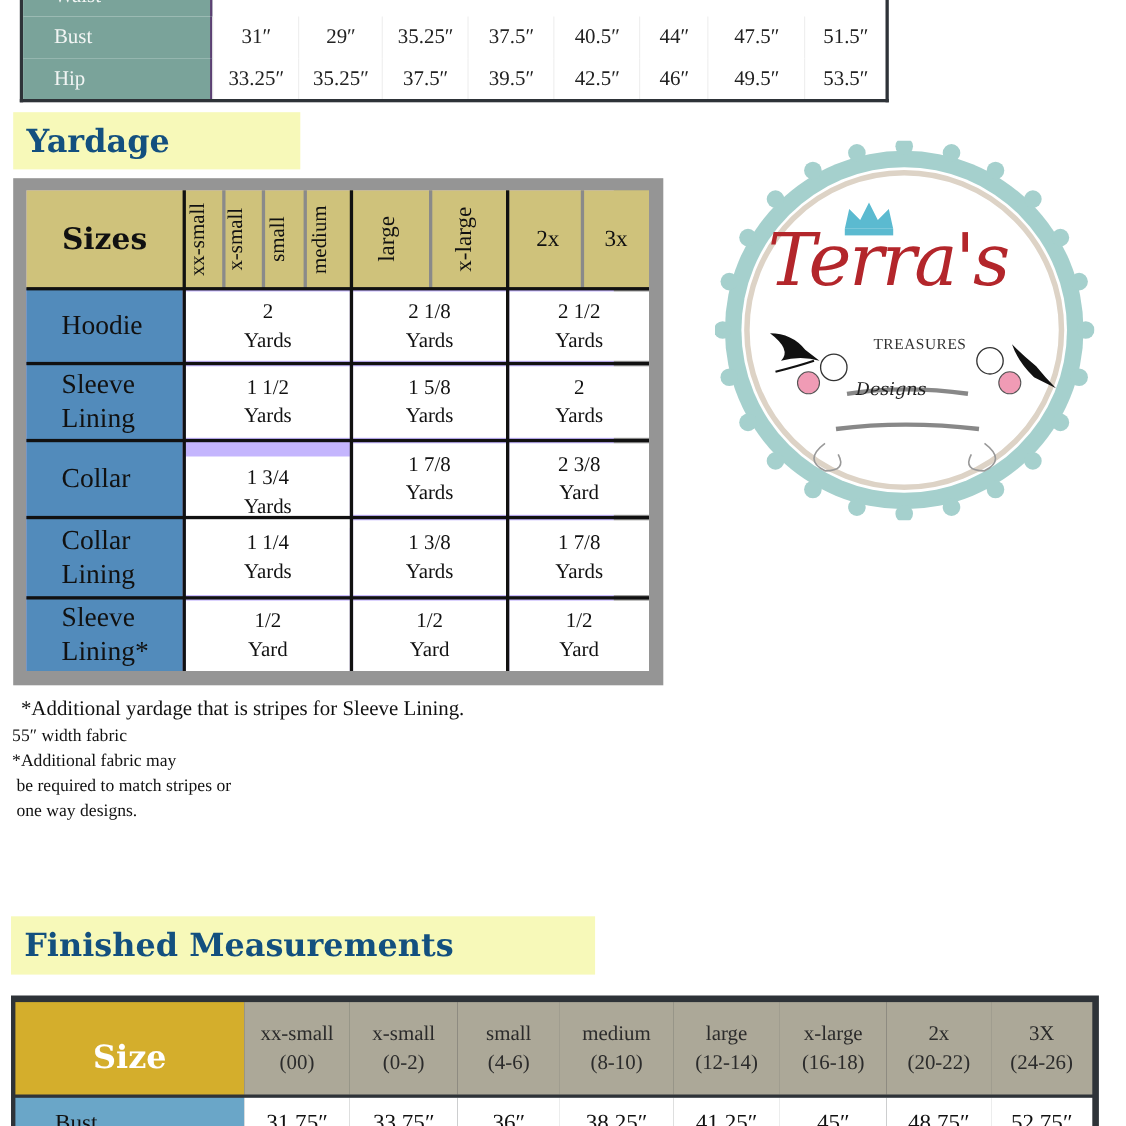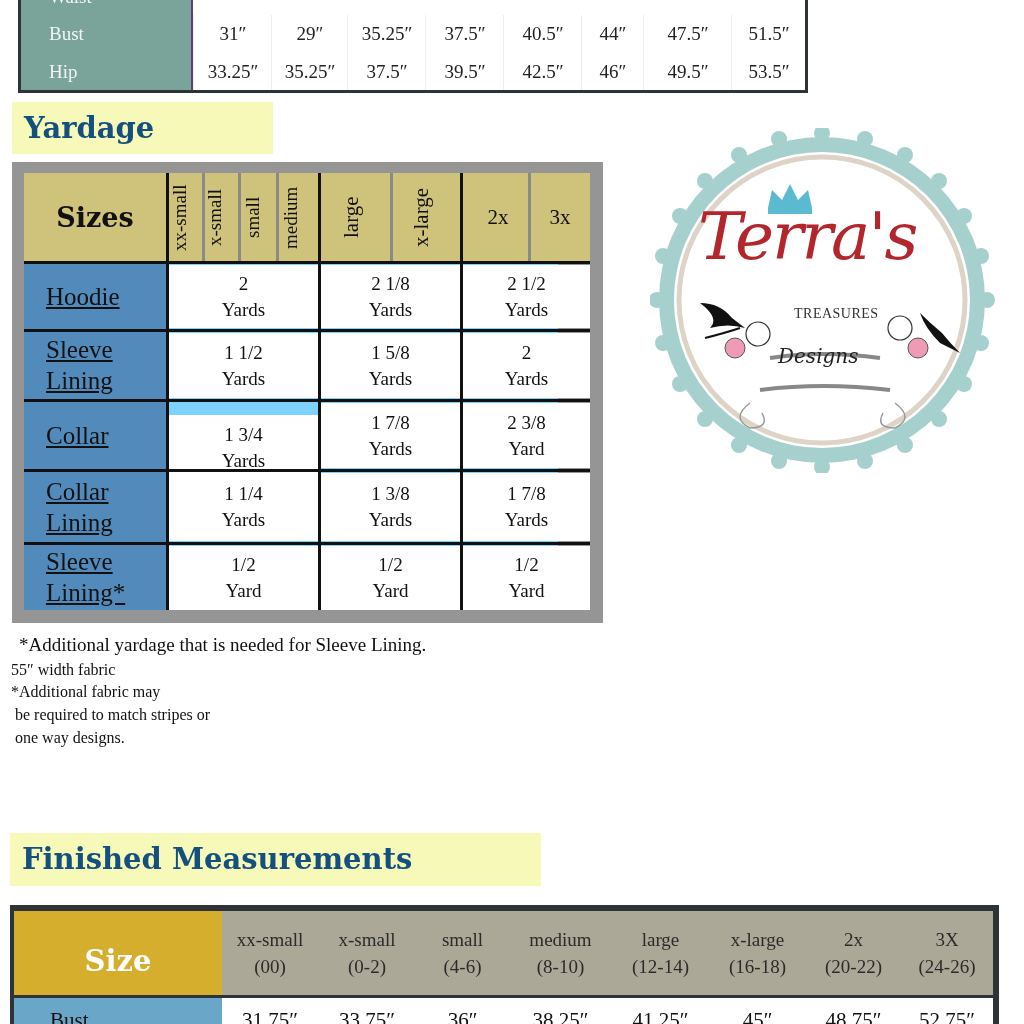--- a/index.html
+++ b/index.html
@@ -5,23 +5,23 @@
   html,body{margin:0;padding:0;background:#fff;}
   body{width:1024px;height:1024px;position:relative;overflow:hidden;font-family:"DejaVu Serif","Liberation Serif",serif;color:#222;}
   .abs{position:absolute;}
   
   #top-table{left:18px;top:-22px;width:790px;height:115px;border:3px solid #2e3338;border-top:none;box-sizing:border-box;background:#fff;}
   #top-table .lbl{position:absolute;left:0;width:172px;background:#7aa39a;color:#f2f5f4;font-family:"Liberation Serif",serif;font-size:19px;padding-left:28px;box-sizing:border-box;border-right:2px solid #5c3f73;}
   #top-table .cell{position:absolute;text-align:center;font-family:"Liberation Serif",serif;font-size:19px;color:#222;border-left:1px solid #eee;}
   .sec-head{background:#f7f9b9;color:#13507f;font-family:"DejaVu Serif",serif;font-weight:bold;font-size:29px;box-sizing:border-box;padding-left:12px;}
   
   #yard-frame{left:12px;top:162px;width:591px;height:461px;background:#959595;}
-  #yard-table{left:24px;top:173px;width:534px;height:437px;background:#7dd3fc;}
+  #yard-table{left:24px;top:173px;width:534px;height:437px;background:#c4b5fd;}
   .y-hdr{position:absolute;top:0;height:89px;background:#cfc27b;}
-  .y-lbl{position:absolute;left:0;width:142px;background:#528bbb;color:#111;font-family:"Liberation Serif",serif;font-size:25px;padding-left:22px;box-sizing:border-box;line-height:31px;display:flex;flex-direction:column;justify-content:center;text-decoration:underline;}
+  .y-lbl{position:absolute;left:0;width:142px;background:#528bbb;color:#111;font-family:"Liberation Serif",serif;font-size:25px;padding-left:32px;box-sizing:border-box;line-height:31px;display:flex;flex-direction:column;justify-content:center;}
   .y-cell{position:absolute;background:#fff;text-align:center;font-family:"Liberation Serif",serif;font-size:19px;line-height:26px;display:flex;flex-direction:column;justify-content:center;color:#111;}
   .vline{position:absolute;background:#111;width:3px;}
   .hline{position:absolute;background:#111;height:3px;}
   .rot{position:absolute;writing-mode:vertical-rl;transform:rotate(180deg);font-family:"Liberation Serif",serif;font-size:19px;color:#111;text-align:center;}
   .notes{font-family:"Liberation Serif",serif;color:#111;}
   
   #fin-table{left:10px;top:905px;width:989px;height:140px;background:#2e3338;}
   .f-hdr{position:absolute;top:6px;height:84px;background:#aca898;text-align:center;font-family:"Liberation Serif",serif;font-size:19px;line-height:27px;color:#2b2b2b;display:flex;flex-direction:column;justify-content:center;}
   .f-cell{position:absolute;top:93px;height:60px;background:#fff;text-align:center;font-family:"Liberation Serif",serif;font-size:21px;color:#111;padding-top:10px;box-sizing:border-box;}
 </style>
@@ -149,21 +149,21 @@
   <div class="vline" style="left:142px;top:0;height:437px;"></div>
   <div class="vline" style="left:294px;top:0;height:437px;"></div>
   <div class="vline" style="left:436px;top:0;height:437px;"></div>
   <div class="hline" style="left:0;top:88px;width:566px;"></div>
   <div class="hline" style="left:0;top:156px;width:566px;"></div>
   <div class="hline" style="left:0;top:226px;width:566px;"></div>
   <div class="hline" style="left:0;top:296px;width:566px;"></div>
   <div class="hline" style="left:0;top:369px;width:566px;"></div>
 </div>
 
-<div class="abs notes" style="left:19px;top:634px;font-size:19px;">*Additional yardage that is needed for Sleeve Lining.</div>
+<div class="abs notes" style="left:19px;top:634px;font-size:19px;">*Additional yardage that is stripes for Sleeve Lining.</div>
 <div class="abs notes" style="left:11px;top:661px;font-size:16px;">55″ width fabric</div>
 <div class="abs notes" style="left:11px;top:683px;font-size:16px;">*Additional fabric may</div>
 <div class="abs notes" style="left:15px;top:706px;font-size:16px;">be required to match stripes or</div>
 <div class="abs notes" style="left:15px;top:729px;font-size:16px;">one way designs.</div>
 
 <div class="abs" style="left:650px;top:128px;width:345px;height:345px;">
   <svg width="345" height="345" viewBox="0 0 345 345">
     <g fill="#a5d0cd">
       <circle cx="172" cy="172" r="163"></circle>
     </g>
@@ -215,21 +215,21 @@
       <circle cx="85" cy="220" r="10"></circle>
       <circle cx="268" cy="220" r="10"></circle>
     </g>
     <g fill="#fff" stroke="#333" stroke-width="1.2">
       <circle cx="108" cy="206" r="12"></circle>
       <circle cx="250" cy="200" r="12"></circle>
     </g>
   </svg>
   <div class="abs" style="left:48px;top:70px;font-family:'DejaVu Serif',serif;font-style:italic;font-size:66px;color:#b3262b;letter-spacing:-2px;">Terra's</div>
   <div class="abs" style="left:144px;top:178px;font-family:'Liberation Serif',serif;font-size:14px;color:#333;letter-spacing:0.5px;">TREASURES</div>
-  <div class="abs" style="left:128px;top:216px;font-family:'DejaVu Serif',serif;font-style:italic;font-size:20px;color:#222;">Designs</div>
+  <div class="abs" style="left:128px;top:216px;font-family:'DejaVu Serif',serif;font-style:italic;font-size:16px;color:#222;">Designs</div>
 </div>
 
 <div class="abs sec-head" style="left:10px;top:833px;width:531px;height:53px;line-height:53px;">Finished Measurements</div>
 
 <div id="fin-table" class="abs">
   <div class="abs" style="left:4px;top:6px;width:208px;height:84px;background:#d4ae2c;color:#fff;text-align:center;line-height:100px;font-family:'DejaVu Serif',serif;font-weight:bold;font-size:29px;">Size</div>
 
   <div class="f-hdr" style="left:212px;width:96px;">
       <span>xx-small</span>
       <span>(00)</span>

